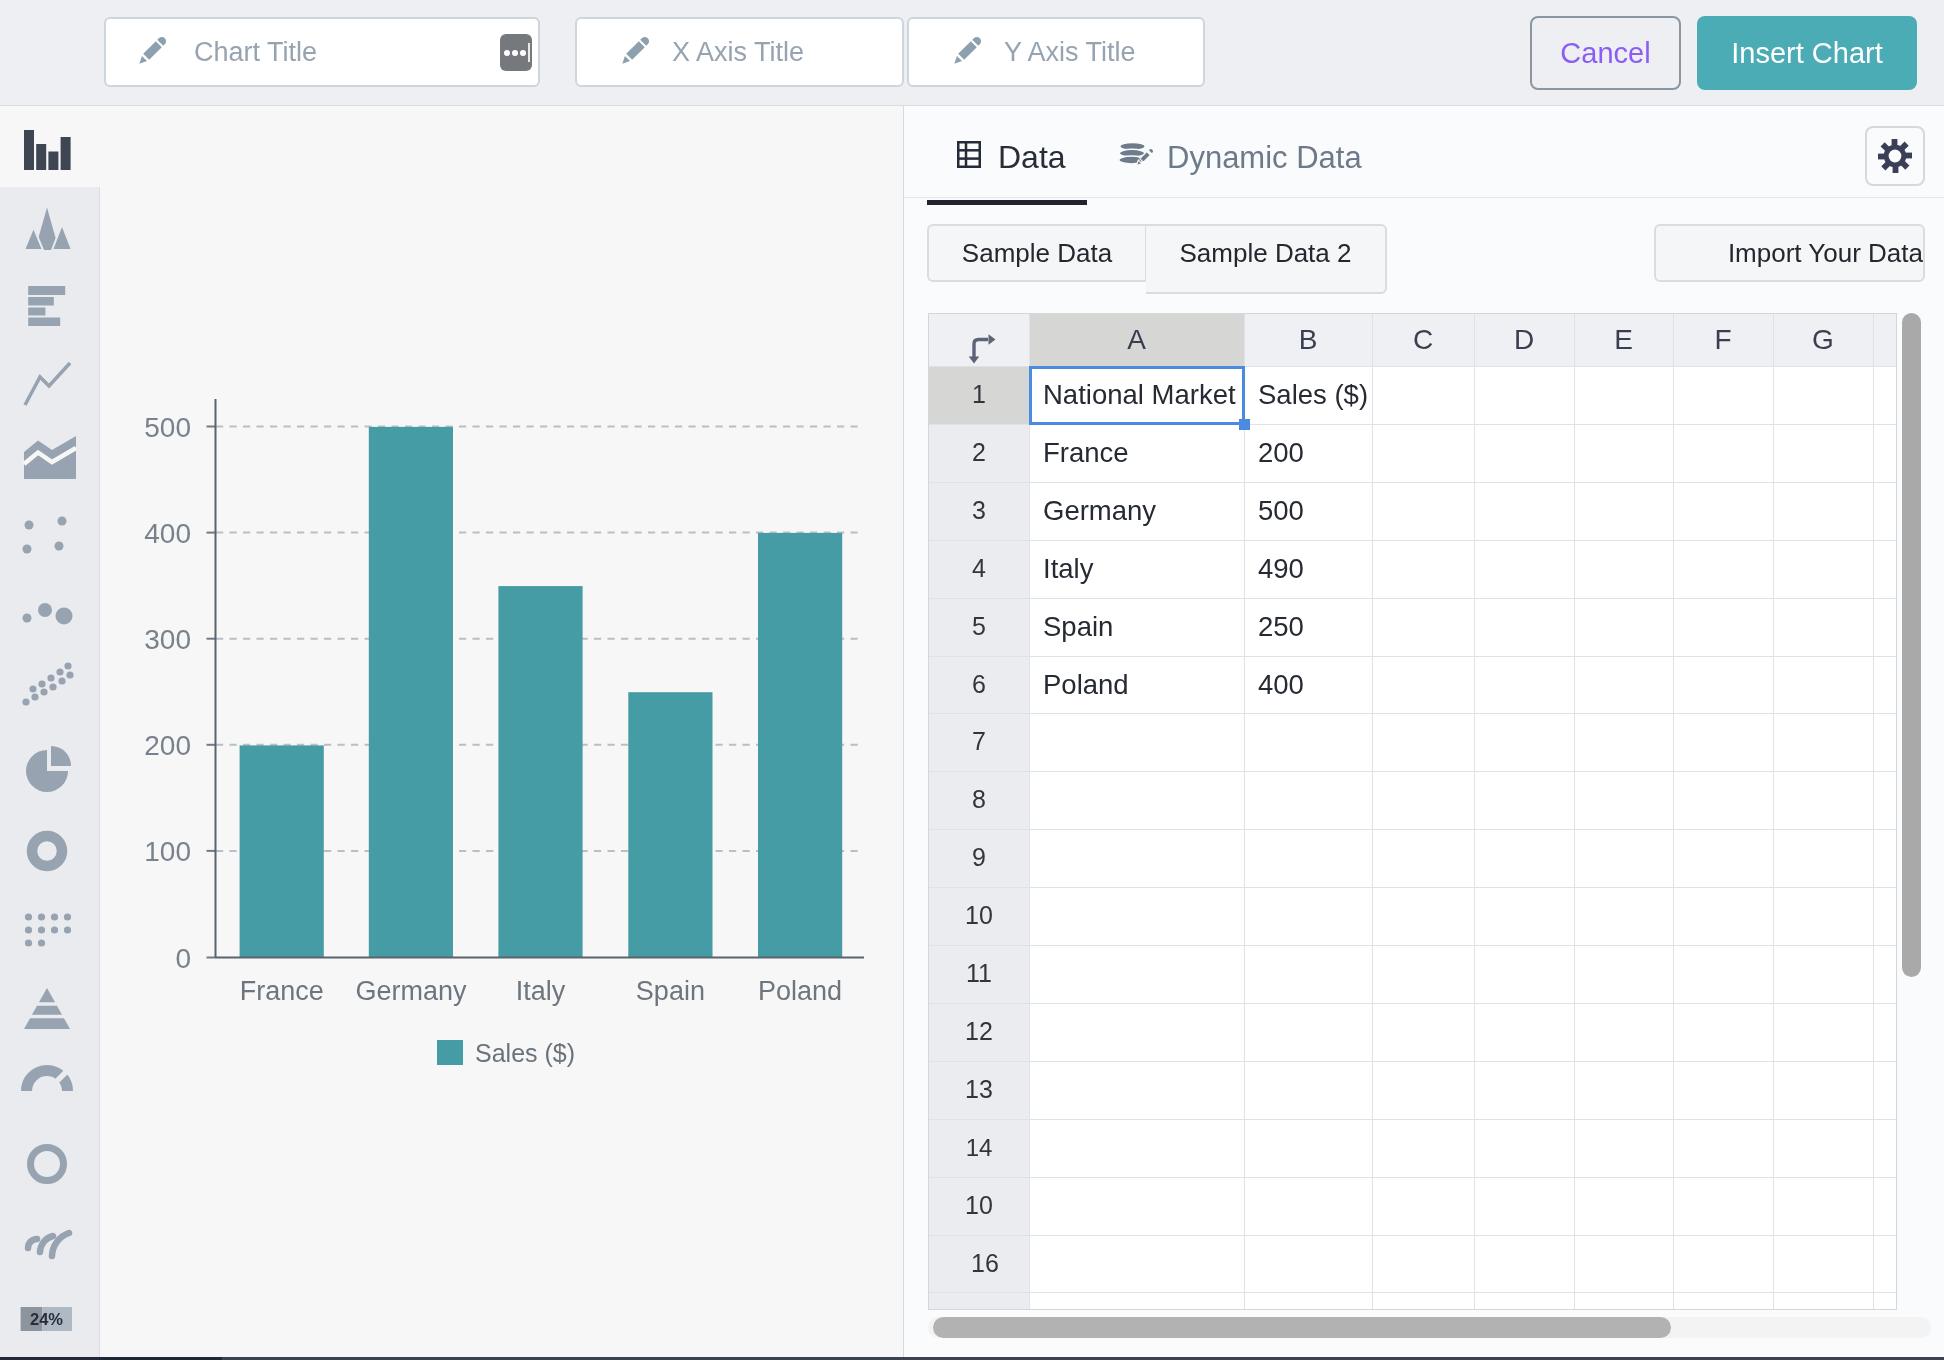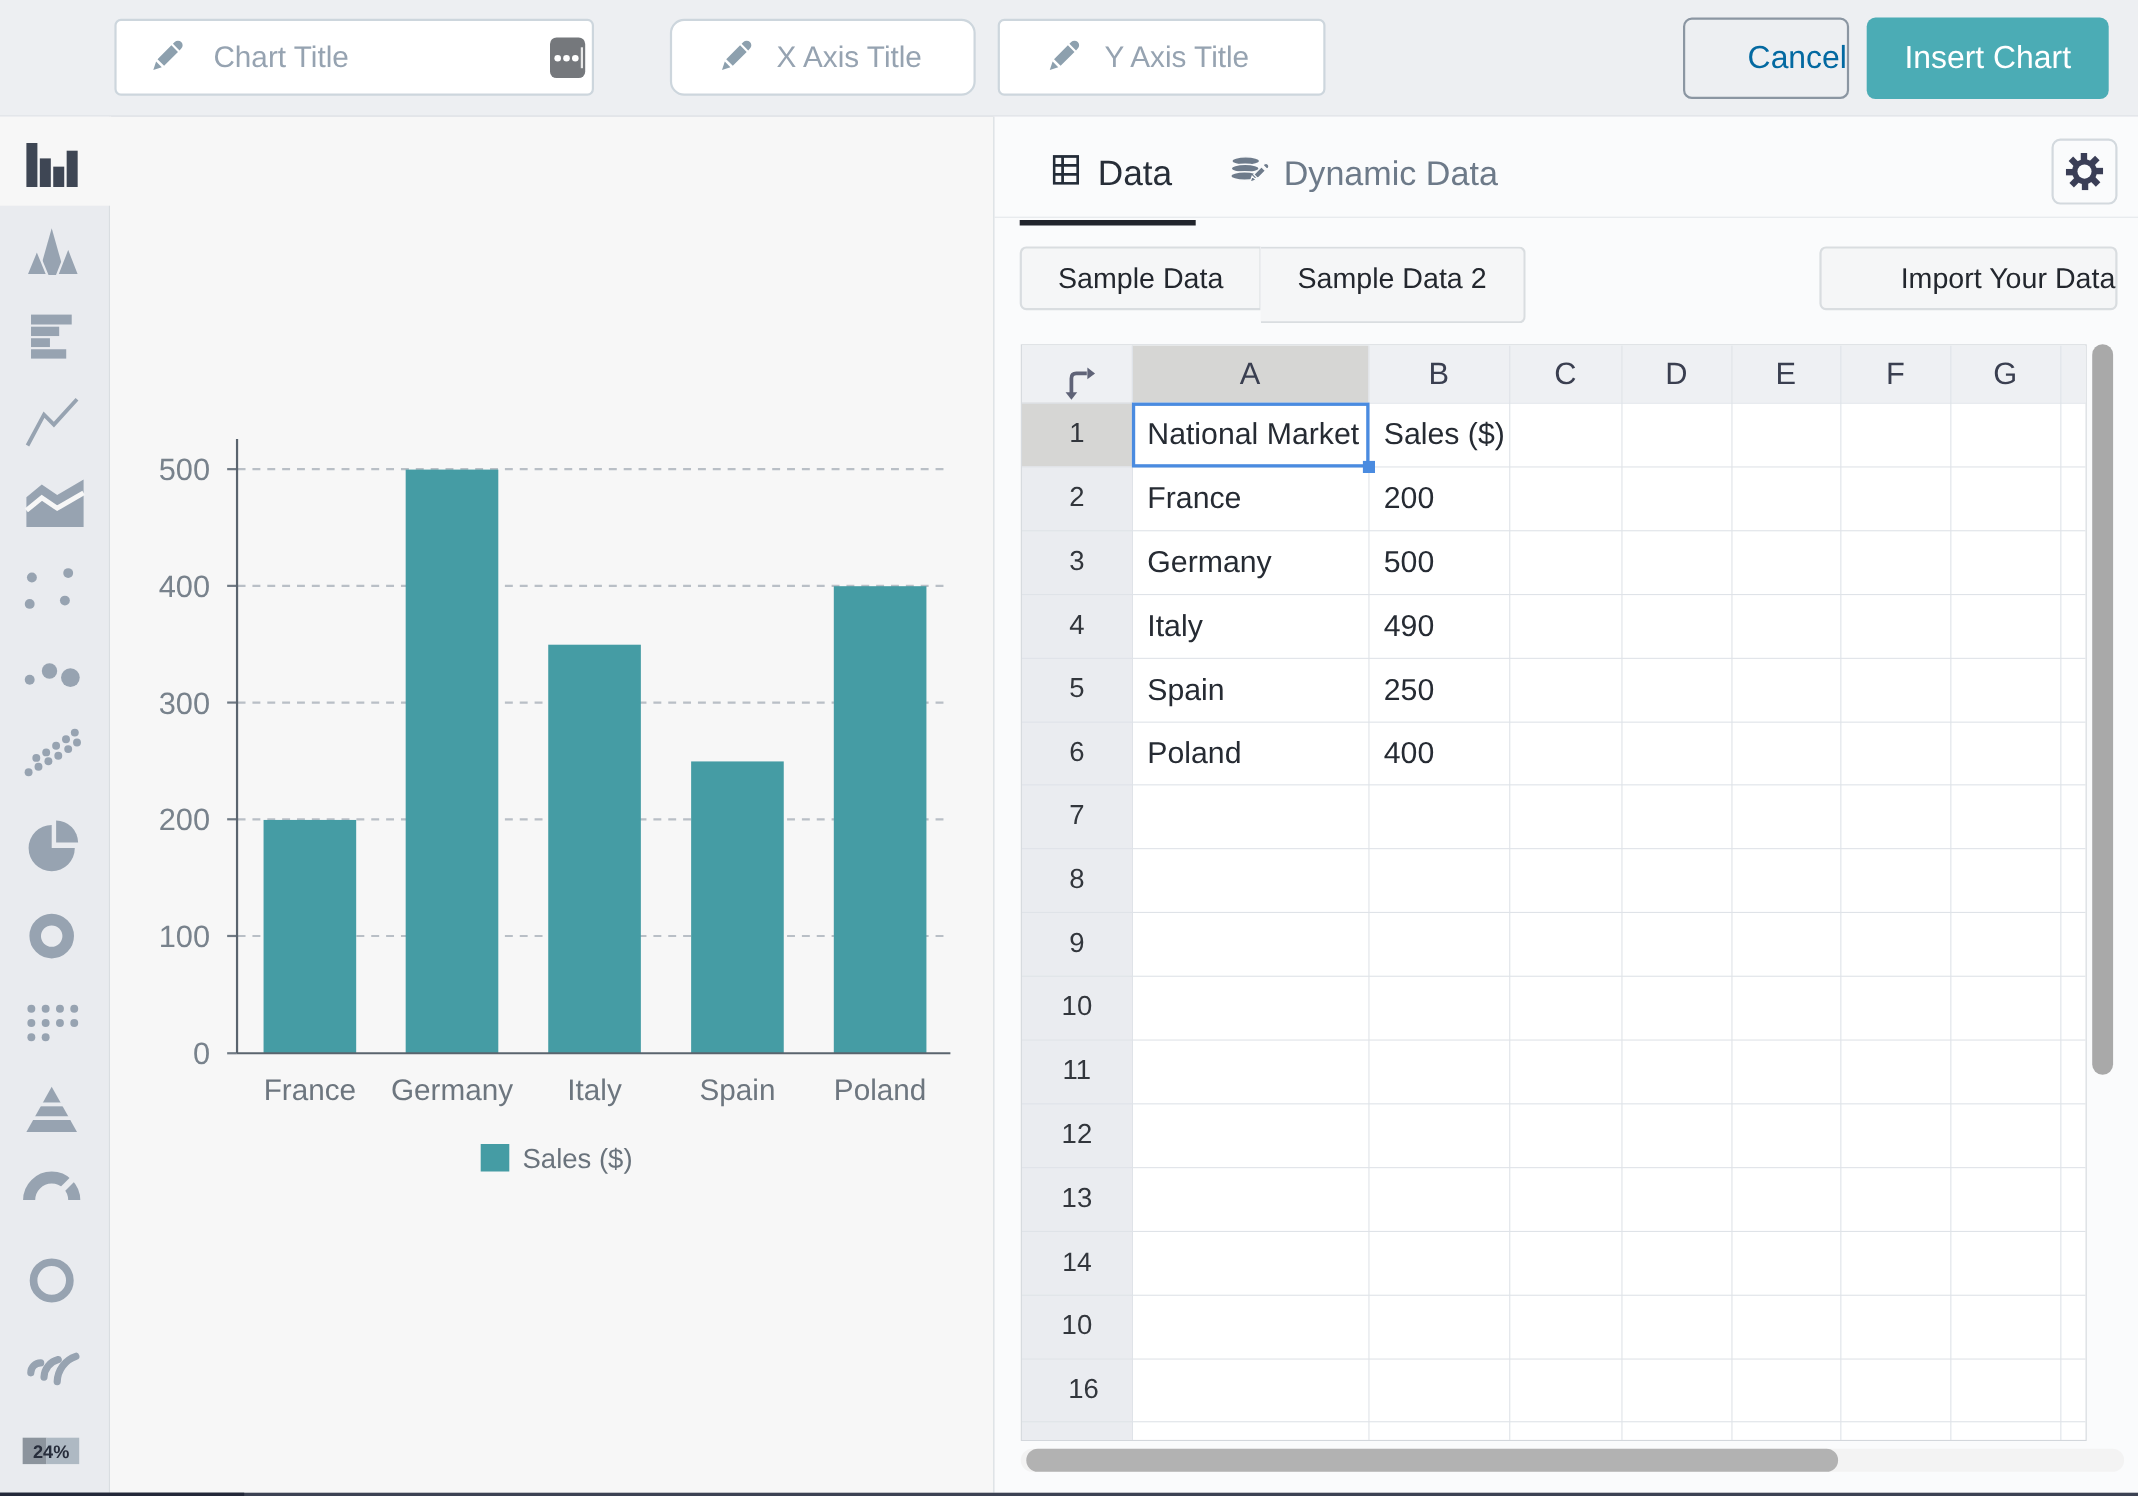--- a/index.html
+++ b/index.html
@@ -20,33 +20,33 @@
           <path fill="#8da0ae" d="M2.2 26.8 L4.6 19.6 L9.4 24.4 Z M5.8 17.6 L17.6 5.8 L23.2 11.4 L11.4 23.2 Z M18.9 4.5 l1.5-1.5 a3.4 3.4 0 0 1 5.6 5.6 l-1.5 1.5 Z"></path>
         </svg>
     <span class="ph" style="left:88px">Chart Title</span>
     <div class="abs" style="left:394px;top:15px;width:32px;height:37px;background:#75787c;border-radius:6px">
       <div class="abs" style="left:4px;top:15.5px;width:6px;height:6px;border-radius:50%;background:#fff"></div>
       <div class="abs" style="left:12px;top:15.5px;width:6px;height:6px;border-radius:50%;background:#fff"></div>
       <div class="abs" style="left:20px;top:15.5px;width:6px;height:6px;border-radius:50%;background:#fff"></div>
       <div class="abs" style="left:27.5px;top:9px;width:2.5px;height:19px;background:#e9e9e9"></div>
     </div>
   </div>
-  <div class="inp" style="left:609px;width:278px;border-radius:13px;">
+  <div class="inp" style="left:575px;width:329px;">
     <svg class="pencil" style="left:43px" viewBox="0 0 29 29">
           <path fill="#8da0ae" d="M2.2 26.8 L4.6 19.6 L9.4 24.4 Z M5.8 17.6 L17.6 5.8 L23.2 11.4 L11.4 23.2 Z M18.9 4.5 l1.5-1.5 a3.4 3.4 0 0 1 5.6 5.6 l-1.5 1.5 Z"></path>
         </svg>
     <span class="ph" style="left:95px">X Axis Title</span>
   </div>
   <div class="inp" style="left:907px;width:298px;">
     <svg class="pencil" style="left:43px" viewBox="0 0 29 29">
           <path fill="#8da0ae" d="M2.2 26.8 L4.6 19.6 L9.4 24.4 Z M5.8 17.6 L17.6 5.8 L23.2 11.4 L11.4 23.2 Z M18.9 4.5 l1.5-1.5 a3.4 3.4 0 0 1 5.6 5.6 l-1.5 1.5 Z"></path>
         </svg>
     <span class="ph" style="left:95px">Y Axis Title</span>
   </div>
-  <div class="abs" style="left:1530px;top:16px;width:151px;height:74px;border:2px solid #8b96a2;border-radius:8px;text-align:right;line-height:70px;font-size:29px;color:#0369a1;">Cancel</div>
+  <div class="abs" style="left:1530px;top:16px;width:151px;height:74px;border:2px solid #8b96a2;border-radius:8px;text-align:center;line-height:70px;font-size:29px;color:#8b5cf6;">Cancel</div>
   <div class="abs" style="left:1697px;top:16px;width:220px;height:74px;background:#4bacb5;border-radius:8px;text-align:center;line-height:74px;font-size:29px;color:#ffffff;">Insert Chart</div>
 </div>
 
 <div class="abs" style="left:0;top:106px;width:100px;height:1251px;background:#e9ebef;border-right:1px solid #d9dde1"></div>
 <div class="abs" style="left:0;top:106px;width:101px;height:81px;background:#f7f7f7"></div>
 <svg class="abs" style="left:0;top:106px" width="100" height="1251" viewBox="0 0 100 1251">
 <g fill="#3e4654">
   <rect x="24" y="24" width="10" height="40"></rect>
         <rect x="36.2" y="38" width="10" height="26"></rect>
         <rect x="48.4" y="45.5" width="10" height="18.5"></rect>

